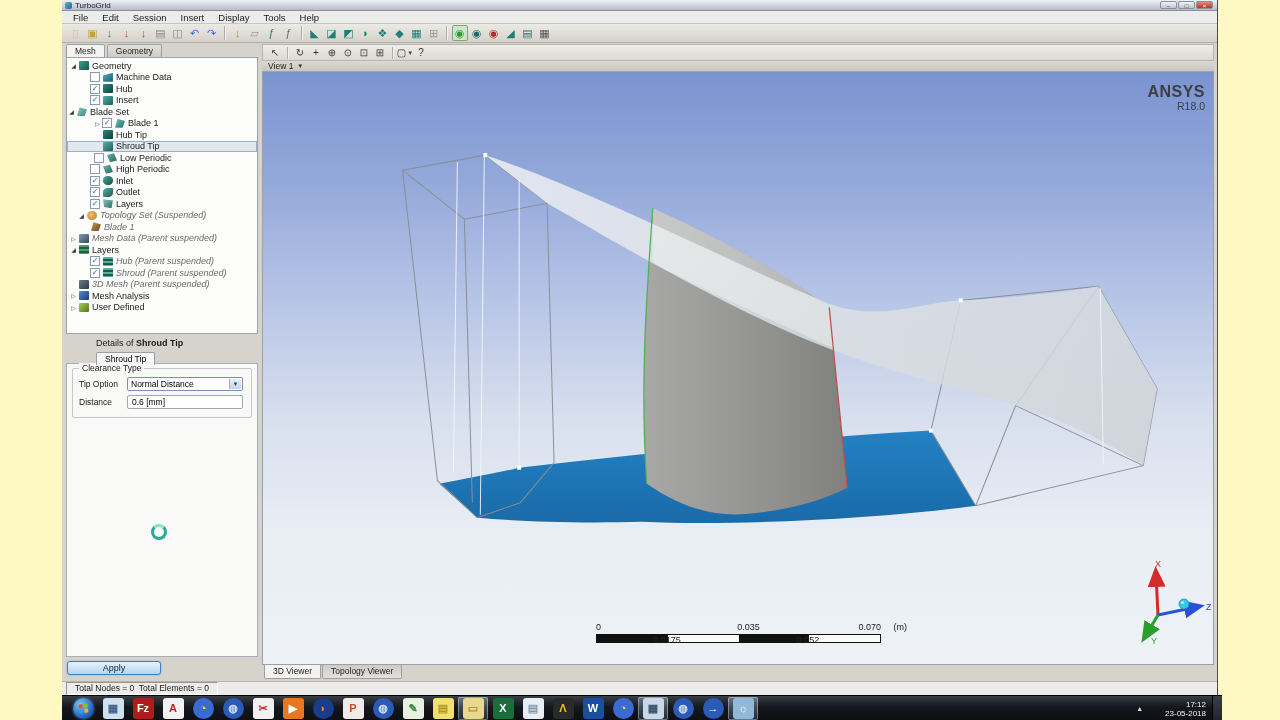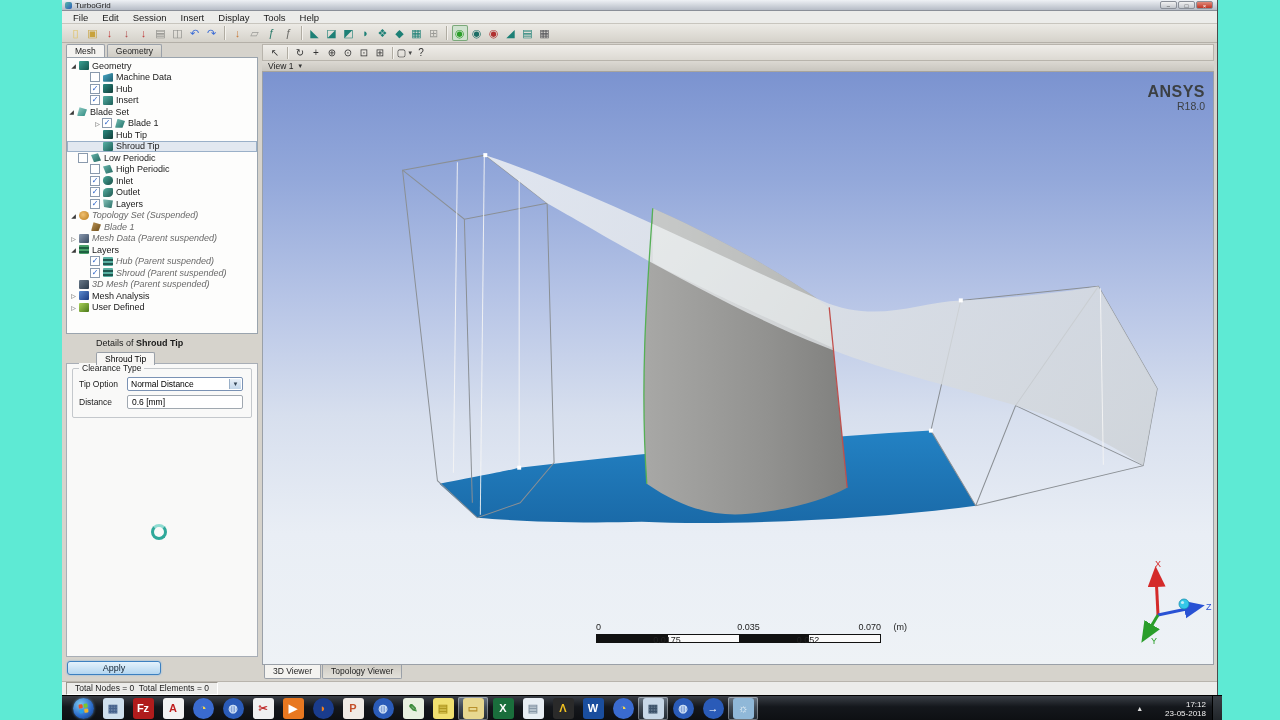--- a/index.html
+++ b/index.html
@@ -1,16 +1,16 @@
 <!DOCTYPE html>
 <html><head>
 <meta charset="utf-8">
 <style>
   html,body{margin:0;padding:0;background:#000;font-family:"Liberation Sans",sans-serif;}
-  .screen{position:relative;width:1280px;height:720px;background:#5eead4;overflow:hidden;}
+  .screen{position:relative;width:1280px;height:720px;background:#fef9c3;overflow:hidden;}
 
   
   .window{position:absolute;left:62px;top:0;width:1156px;height:695px;background:#d6d3cc;border-right:1px solid #4a4a4a;box-sizing:border-box;}
   .titlebar{position:absolute;top:0;left:0;right:0;height:11px;background:linear-gradient(#eef1f5,#b6bcc6);display:flex;align-items:center;padding-left:3px;border-bottom:1px solid #8a8f98;box-sizing:border-box;}
   .appicon{width:7px;height:7px;border-radius:2px;background:linear-gradient(135deg,#58b8a8,#2a5bb8);margin-right:3px;}
   .titletext{font-size:8px;color:#1a1a1a;}
   .winbtns{position:absolute;right:4px;top:1px;display:flex;gap:1px;}
   .winbtn{width:17px;height:8px;font-size:6px;line-height:8px;text-align:center;color:#333;background:linear-gradient(#f2f2f2,#c2c6cc);border:1px solid #8a8f98;border-radius:2px;box-sizing:border-box;}
   .winbtn.close{background:linear-gradient(#e08a7a,#c03424);color:#fff;}
 
@@ -284,21 +284,21 @@
             <div class="trow" style="padding-left: 26px;">
               <span class="texp"></span>
               <span class="ticon ticon-hub"></span>
               <span class="tlabel">Hub Tip</span>
             </div>
             <div class="trow sel" style="padding-left: 26px;">
               <span class="texp"></span>
               <span class="ticon ticon-shroud"></span>
               <span class="tlabel">Shroud Tip</span>
             </div>
-            <div class="trow" style="padding-left: 2px;">
+            <div class="trow" style="padding-left: 18px;">
               <span class="texp"></span>
               <span class="tcheck"></span>
               <span class="ticon ticon-periodic"></span>
               <span class="tlabel">Low Periodic</span>
             </div>
             <div class="trow" style="padding-left: 14px;">
               <span class="texp"></span>
               <span class="tcheck"></span>
               <span class="ticon ticon-periodic"></span>
               <span class="tlabel">High Periodic</span>
@@ -314,21 +314,21 @@
               <span class="tcheck on">✓</span>
               <span class="ticon ticon-outlet"></span>
               <span class="tlabel">Outlet</span>
             </div>
             <div class="trow" style="padding-left: 14px;">
               <span class="texp"></span>
               <span class="tcheck on">✓</span>
               <span class="ticon ticon-outline"></span>
               <span class="tlabel">Layers</span>
             </div>
-            <div class="trow" style="padding-left: 2px;">
+            <div class="trow" style="padding-left: 10px;">
               <span class="texp">◢</span>
               <span class="ticon ticon-topology"></span>
               <span class="tlabel it">Topology Set (Suspended)</span>
             </div>
             <div class="trow" style="padding-left: 14px;">
               <span class="texp"></span>
               <span class="ticon ticon-topoblade"></span>
               <span class="tlabel it">Blade 1</span>
             </div>
             <div class="trow" style="padding-left: 2px;">

